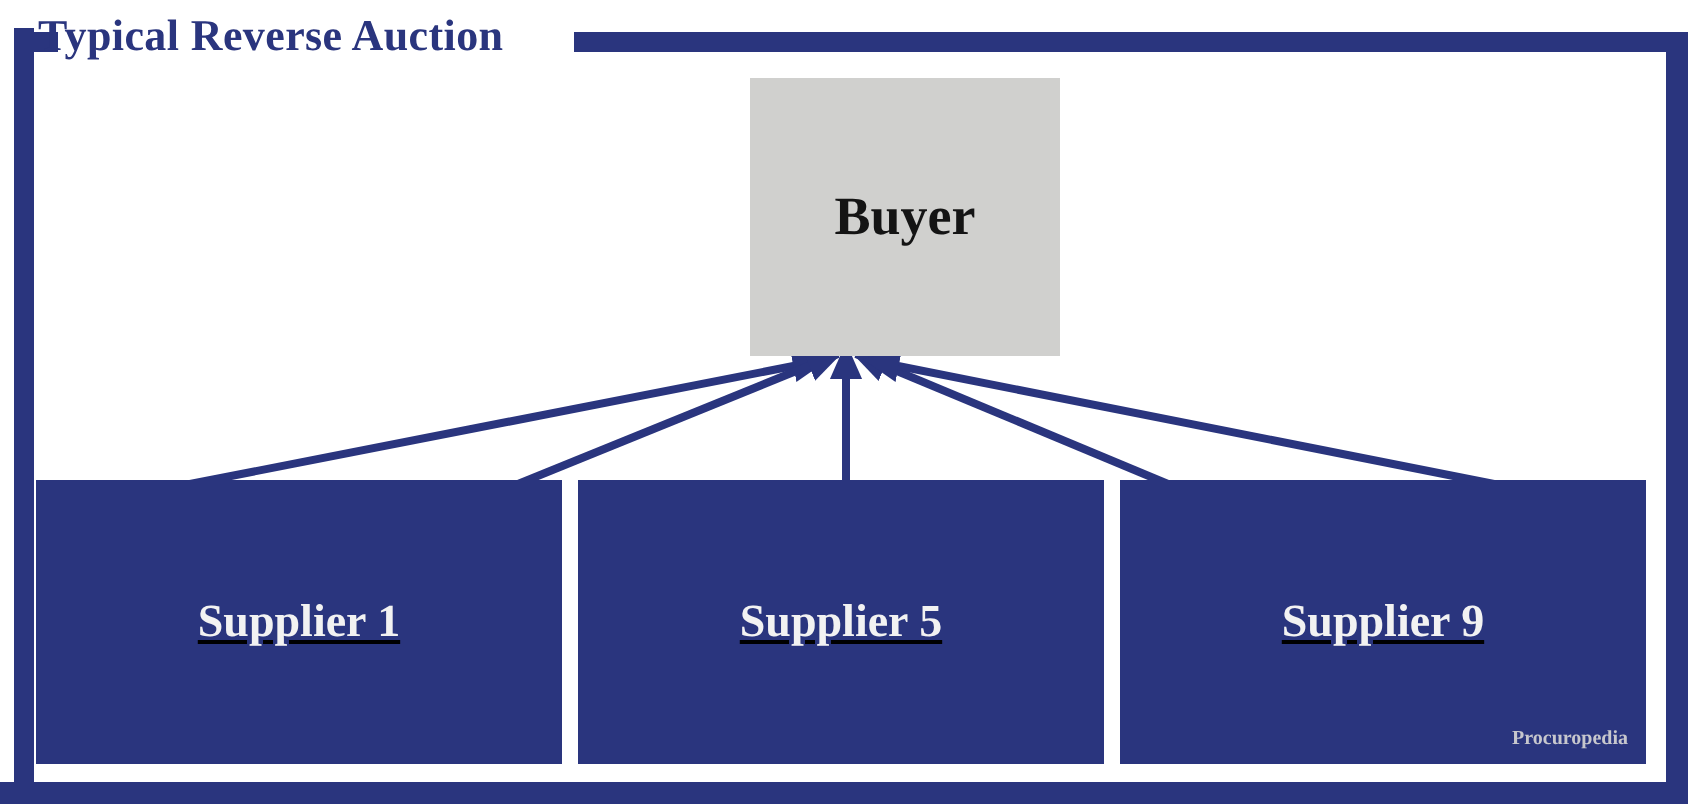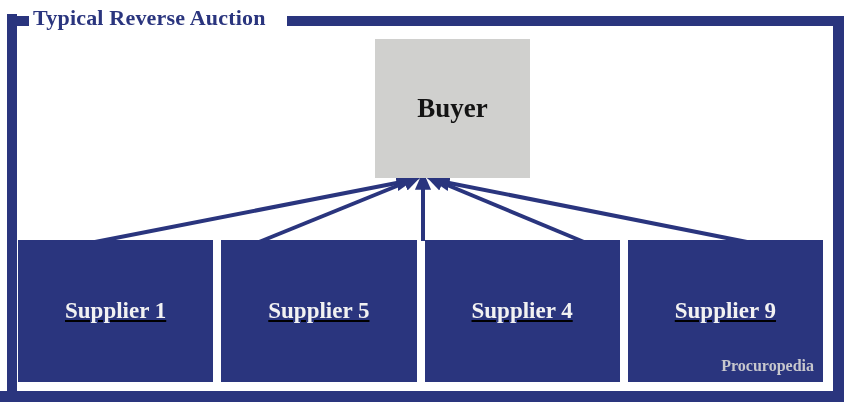--- a/index.html
+++ b/index.html
@@ -19,21 +19,21 @@
     position: absolute;
     background: #2a357e;
   }
   #frame-left   { left: 7px;  top: 14px;  width: 10px;  height: 388px; }
   #frame-stub   { left: 7px;  top: 16px;  width: 22px;  height: 10px; }
   #frame-top    { left: 287px; top: 16px; width: 557px; height: 10px; }
   #frame-right  { left: 833px; top: 16px; width: 11px;  height: 386px; }
   #frame-bottom { left: 0px;  top: 391px; width: 844px; height: 11px; }
   #title {
     position: absolute;
-    left: 33px;
+    left: 19px;
     top: 5px;
     font-size: 22px;
     font-weight: bold;
     color: #2a357e;
     letter-spacing: 0.2px;
     white-space: nowrap;
   }
   #buyer-node {
     position: absolute;
     left: 343px;
@@ -72,21 +72,21 @@
   .supplier-node .node-label {
     font-size: 23px;
     font-weight: bold;
     color: #f2f2f2;
     white-space: nowrap;
   }
   #watermark {
     position: absolute;
     right: 9px;
     bottom: 7px;
-    font-size: 16px;
+    font-size: 10px;
     font-weight: bold;
     color: #c7c7cd;
     white-space: nowrap;
   }
   #arrows-layer {
     position: absolute;
     left: 0;
     top: 0;
     width: 844px;
     height: 402px;
@@ -126,21 +126,18 @@
   </div>
 
   <div id="suppliers-row">
     <div class="supplier-node">
       <span class="node-label">Supplier 1</span>
     </div>
     <div class="supplier-node">
       <span class="node-label">Supplier 5</span>
     </div>
     <div class="supplier-node">
-      <span class="node-label">Supplier 4</span>
-    </div>
-    <div class="supplier-node">
       <span class="node-label">Supplier 9</span>
       <span id="watermark">Procuropedia</span>
     </div>
   </div>
 
 </div>
 
 </body></html>

